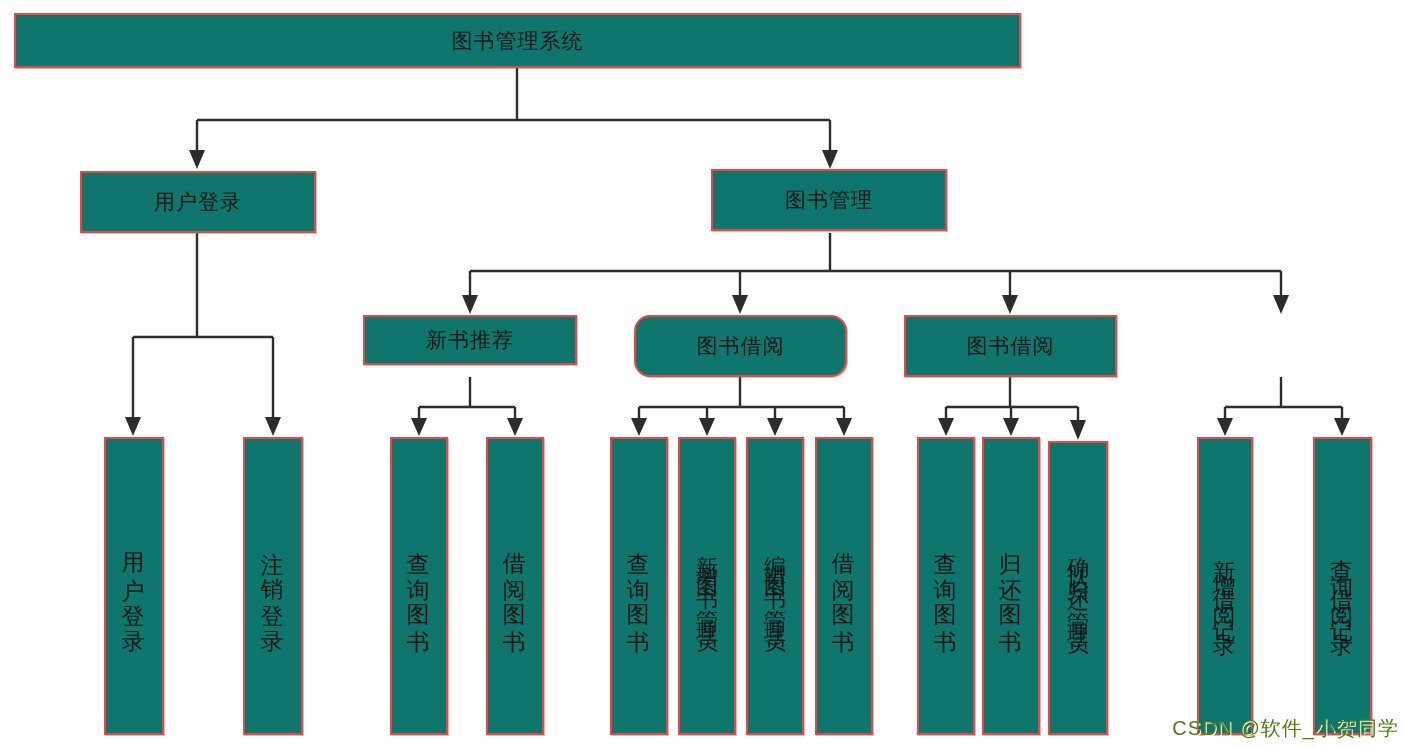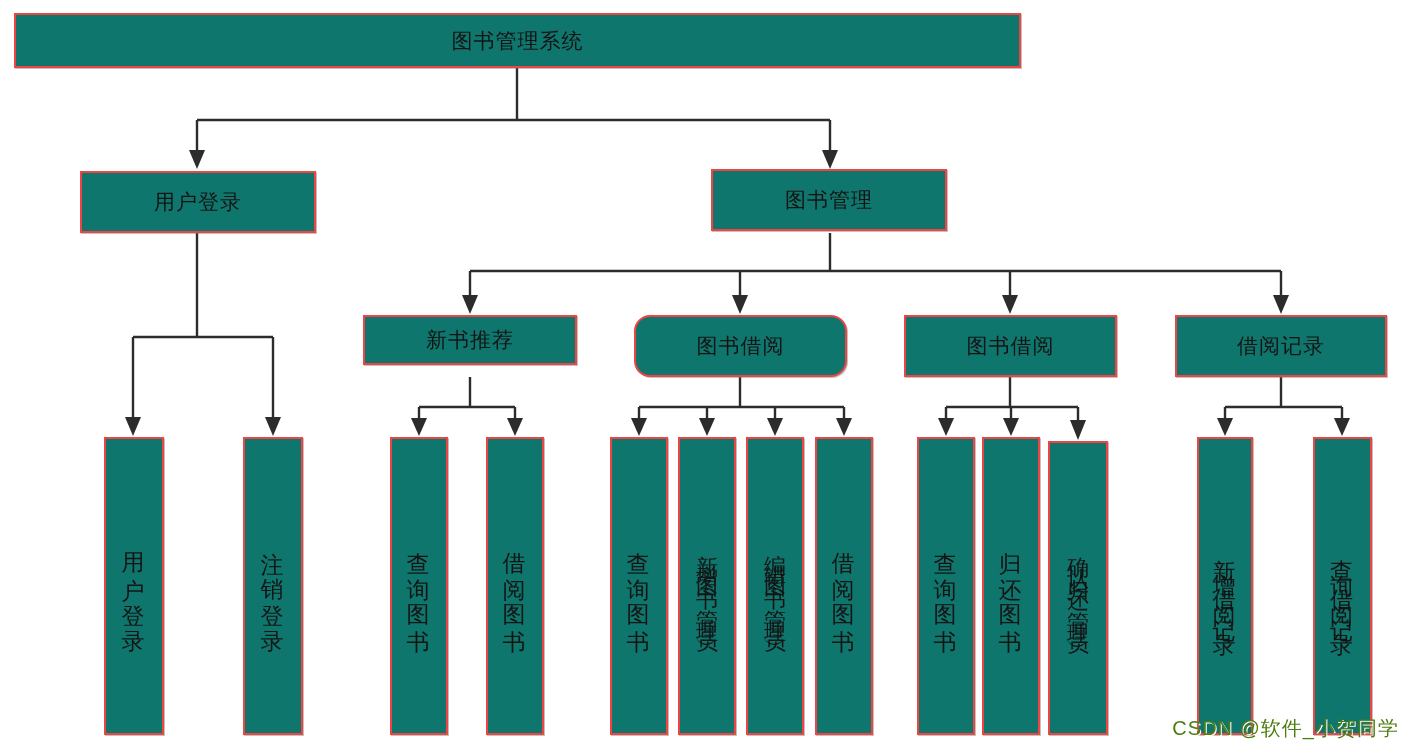--- a/index.html
+++ b/index.html
@@ -111,23 +111,20 @@
 
   <div class="node h" id="n-new-book">
     <span>新书推荐</span>
   </div>
   <div class="node h" id="n-book-borrow">
     <span>图书借阅</span>
   </div>
   <div class="node h" id="n-current-borrow">
     <span>图书借阅</span>
   </div>
-  <div class="node h" id="n-borrow-records">
-    <span>借阅记录</span>
-  </div>
 
   <div class="node v vs" id="l-user-login">
     <span>用户登录</span>
   </div>
   <div class="node v vs" id="l-logout">
     <span>注销登录</span>
   </div>
 
   <div class="node v vs" id="l-nb-query">
     <span>查询图书</span>

